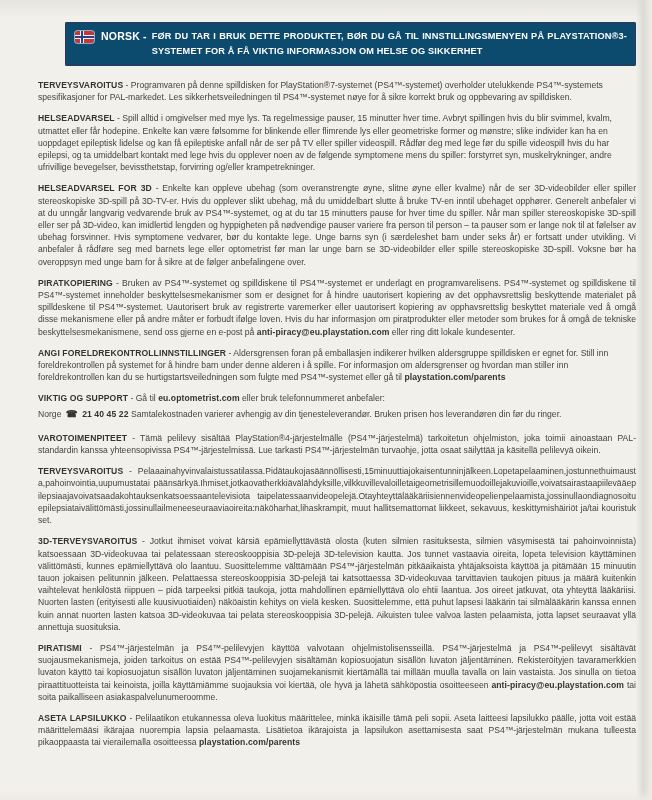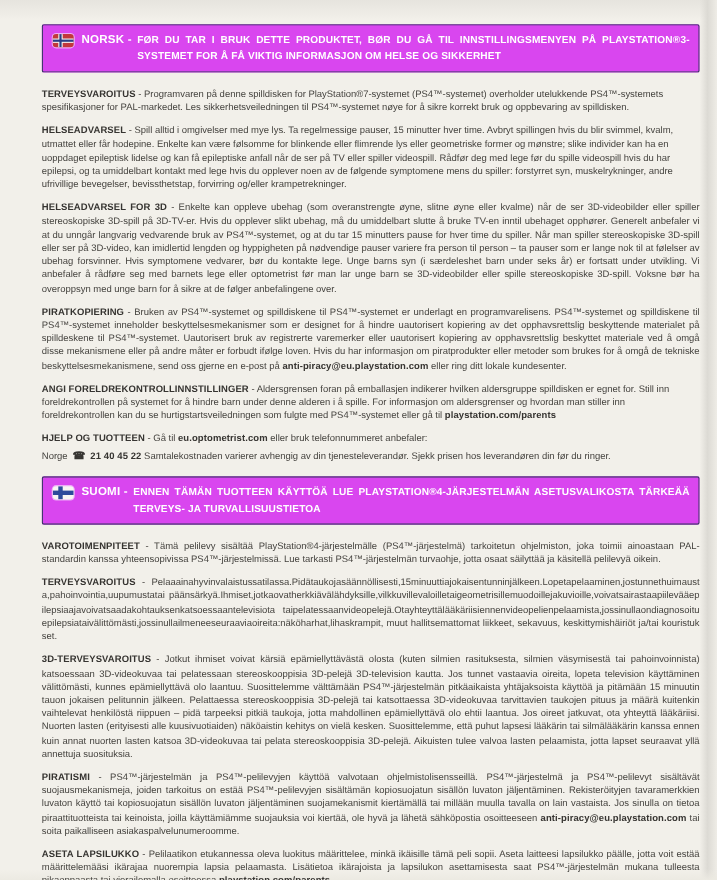--- a/index.html
+++ b/index.html
@@ -13,26 +13,27 @@
     background:linear-gradient(to bottom,#e6e4de,#f2f0ea);}
   .scan-right{position:absolute;right:0;top:0;width:16px;height:800px;
     background:linear-gradient(to left,#efede7,#dcdad4 55%,rgba(242,240,234,0));}
   .scan-bottom{position:absolute;left:0;bottom:0;width:652px;height:10px;
     background:linear-gradient(to top,#eceae2,rgba(242,240,234,0));}
 
   .page{position:relative;padding:22px 16px 0 38px;width:598px;}
 
   .banner{
     display:flex;align-items:flex-start;
-    background:#d946ef;
+    background:#0c4a6e;
     color:#ffffff;
     padding:7px 9px 7px 8px;
     border-radius:2px;
     margin-bottom:13px;
     box-shadow:0 0 0 1px #32365f inset;
+    margin-left:27px;
   }
   .flag{position:relative;width:19px;height:12px;border-radius:3px;overflow:hidden;
     flex:0 0 auto;margin:2px 7px 0 2px;box-shadow:0 0 0 1px rgba(255,255,255,.55);}
   .flag .bar{position:absolute;}
   .flag-no{background:#c2373c;}
   .flag-no .h-w{left:0;right:0;top:4px;height:4px;background:#f4f2ee;}
   .flag-no .v-w{top:0;bottom:0;left:5px;width:4px;background:#f4f2ee;}
   .flag-no .h-b{left:0;right:0;top:5px;height:2px;background:#2c3f86;}
   .flag-no .v-b{top:0;bottom:0;left:6px;width:2px;background:#2c3f86;}
   .flag-fi{background:#f7f6f3;}
@@ -96,41 +97,33 @@
 
     <p class="para just">
       <b>PIRATKOPIERING</b><span> - Bruken av PS4™-systemet og spilldiskene til PS4™-systemet er underlagt en programvarelisens. PS4™-systemet og spilldiskene til PS4™-systemet inneholder beskyttelsesmekanismer som er designet for å hindre uautorisert kopiering av det opphavsrettslig beskyttende materialet på spilldeskene til PS4™-systemet. Uautorisert bruk av registrerte varemerker eller uautorisert kopiering av opphavsrettslig beskyttet materiale ved å omgå disse mekanismene eller på andre måter er forbudt ifølge loven. Hvis du har informasjon om piratprodukter eller metoder som brukes for å omgå de tekniske beskyttelsesmekanismene, send oss gjerne en e-post på </span><b>anti-piracy@eu.playstation.com</b><span> eller ring ditt lokale kundesenter.</span>
     </p>
 
     <p class="para">
       <b>ANGI FORELDREKONTROLLINNSTILLINGER</b><span> - Aldersgrensen foran på emballasjen indikerer hvilken aldersgruppe spilldisken er egnet for. Still inn foreldrekontrollen på systemet for å hindre barn under denne alderen i å spille. For informasjon om aldersgrenser og hvordan man stiller inn foreldrekontrollen kan du se hurtigstartsveiledningen som fulgte med PS4™-systemet eller gå til </span><b>playstation.com/parents</b><span></span>
     </p>
 
     <p class="para tight">
-      <b>HJELP OG TUOTTEEN</b><span> - Gå til </span><b>eu.optometrist.com</b><span> eller bruk telefonnummeret anbefaler:</span>
+      <b>VIKTIG OG SUPPORT</b><span> - Gå til </span><b>eu.optometrist.com</b><span> eller bruk telefonnummeret anbefaler:</span>
     </p>
 
     <p class="para">
       <span>Norge</span>
       <b class="phone-icon">☎</b>
-      <b>21 40 45 22</b><span> Samtalekostnaden varierer avhengig av din tjenesteleverandør. Sjekk prisen hos leverandøren din før du ringer.</span>
+      <b>21 40 45 22</b><span> Samtalekostnaden varierer avhengig av din tjenesteleverandør. Bruken prisen hos leverandøren din før du ringer.</span>
     </p>
 
   </section>
 
   <section class="suomi-gap">
 
-    <div class="banner">
-      <span class="flag flag-fi">
-        <span class="bar h-b"></span>
-          <span class="bar v-b"></span>
-      </span>
-      <span class="banner-label">SUOMI -</span>
-      <span class="banner-text">ENNEN TÄMÄN TUOTTEEN KÄYTTÖÄ LUE PLAYSTATION®4-JÄRJESTELMÄN ASETUSVALIKOSTA TÄRKEÄÄ TERVEYS- JA TURVALLISUUSTIETOA</span>
-    </div>
 
     <p class="para just">
       <b>VAROTOIMENPITEET</b><span> - Tämä pelilevy sisältää PlayStation®4-järjestelmälle (PS4™-järjestelmä) tarkoitetun ohjelmiston, joka toimii ainoastaan PAL-standardin kanssa yhteensopivissa PS4™-järjestelmissä. Lue tarkasti PS4™-järjestelmän turvaohje, jotta osaat säilyttää ja käsitellä pelilevyä oikein.</span>
     </p>
 
     <p class="para nospace">
       <b>TERVEYSVAROITUS</b><span> - Pelaaainahyvinvalaistussatilassa.Pidätaukojasäännöllisesti,15minuuttiajokaisentunninjälkeen.Lopetapelaaminen,jostunnethuimausta,pahoinvointia,uupumustatai päänsärkyä.Ihmiset,jotkaovatherkkiävälähdyksille,vilkkuvillevaloilletaigeometrisillemuodoillejakuvioille,voivatsairastaapiilevääepilepsiaajavoivatsaadakohtauksenkatsoessaantelevisiota taipelatessaanvideopelejä.Otayhteyttälääkäriisiennenvideopelienpelaamista,jossinullaondiagnosoituepilepsiataivälittömästi,jossinullailmeneeseuraaviaoireita:näköharhat,lihaskrampit, muut hallitsemattomat liikkeet, sekavuus, keskittymishäiriöt ja/tai kouristukset.</span>
     </p>
 
     <p class="para just">

